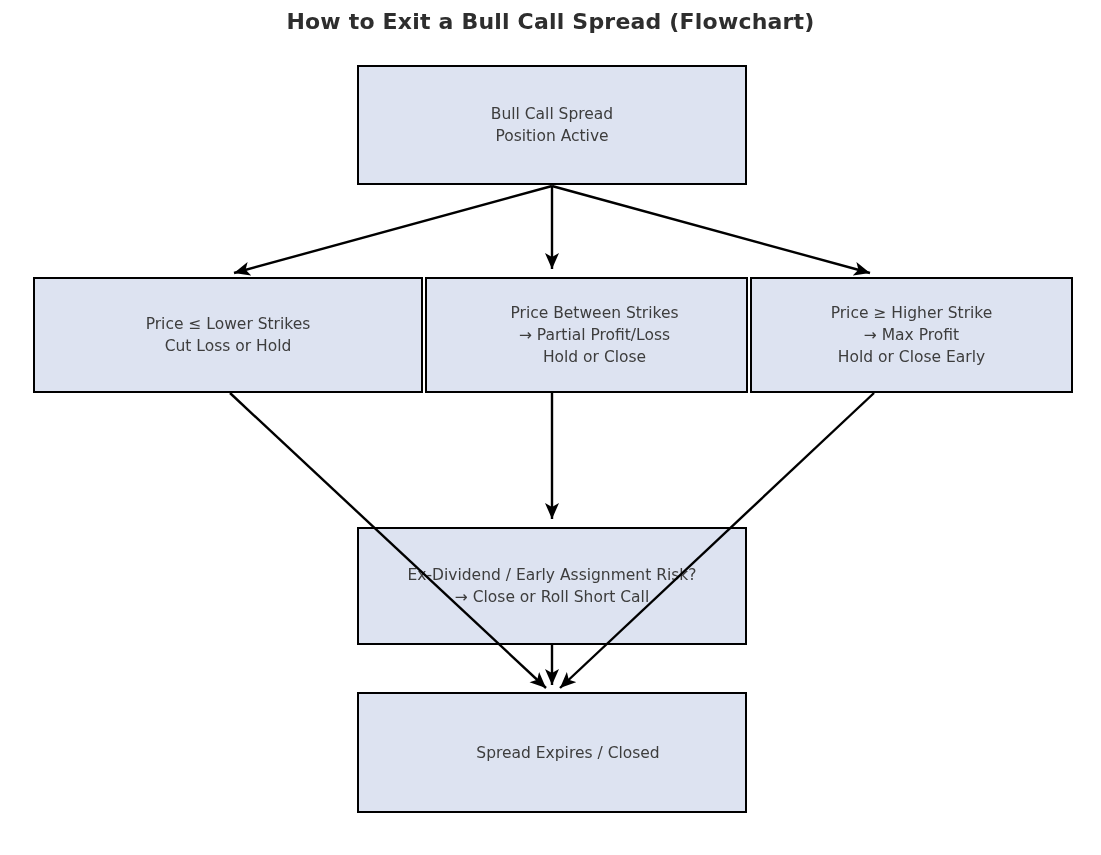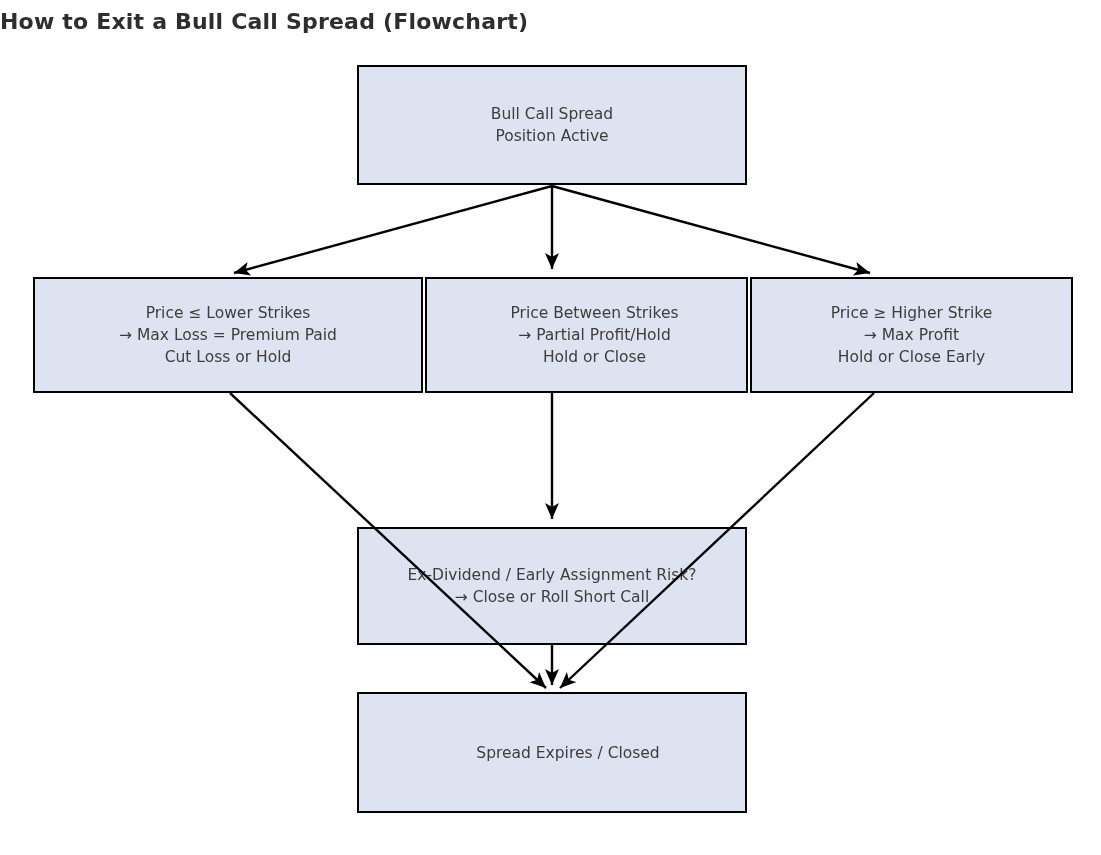--- a/index.html
+++ b/index.html
@@ -15,21 +15,21 @@
     position:relative;
     width:1101px;height:855px;
     background:var(--background);
     font-family:"DejaVu Sans", sans-serif;
     overflow:hidden;
   }
   .title{
     position:absolute;
     left:0;top:9px;width:100%;
     margin:0;
-    text-align:left;
+    text-align:center;
     font-size:22px;
     font-weight:bold;
     color:var(--title-text);
     letter-spacing:0.2px;
   }
   .node{
     position:absolute;
     box-sizing:border-box;
     background:var(--node-fill);
     border:2px solid var(--node-border);
@@ -69,27 +69,26 @@
 
   <h1 class="title">How to Exit a Bull Call Spread (Flowchart)</h1>
 
   <div class="node node-start">
     <span>Bull Call Spread</span>
     <span>Position Active</span>
   </div>
 
   <div class="node node-lower">
     <span>Price ≤ Lower Strikes</span>
-    <span>→ Max Loss = Premium Paid</span>
     <span>Cut Loss or Hold</span>
   </div>
 
   <div class="node node-between">
     <span>Price Between Strikes</span>
-    <span>→ Partial Profit/Hold</span>
+    <span>→ Partial Profit/Loss</span>
     <span>Hold or Close</span>
   </div>
 
   <div class="node node-exdiv">
     <span>Ex-Dividend / Early Assignment Risk?</span>
     <span>→ Close or Roll Short Call</span>
   </div>
 
   <div class="node node-higher">
     <span>Price ≥ Higher Strike</span>

